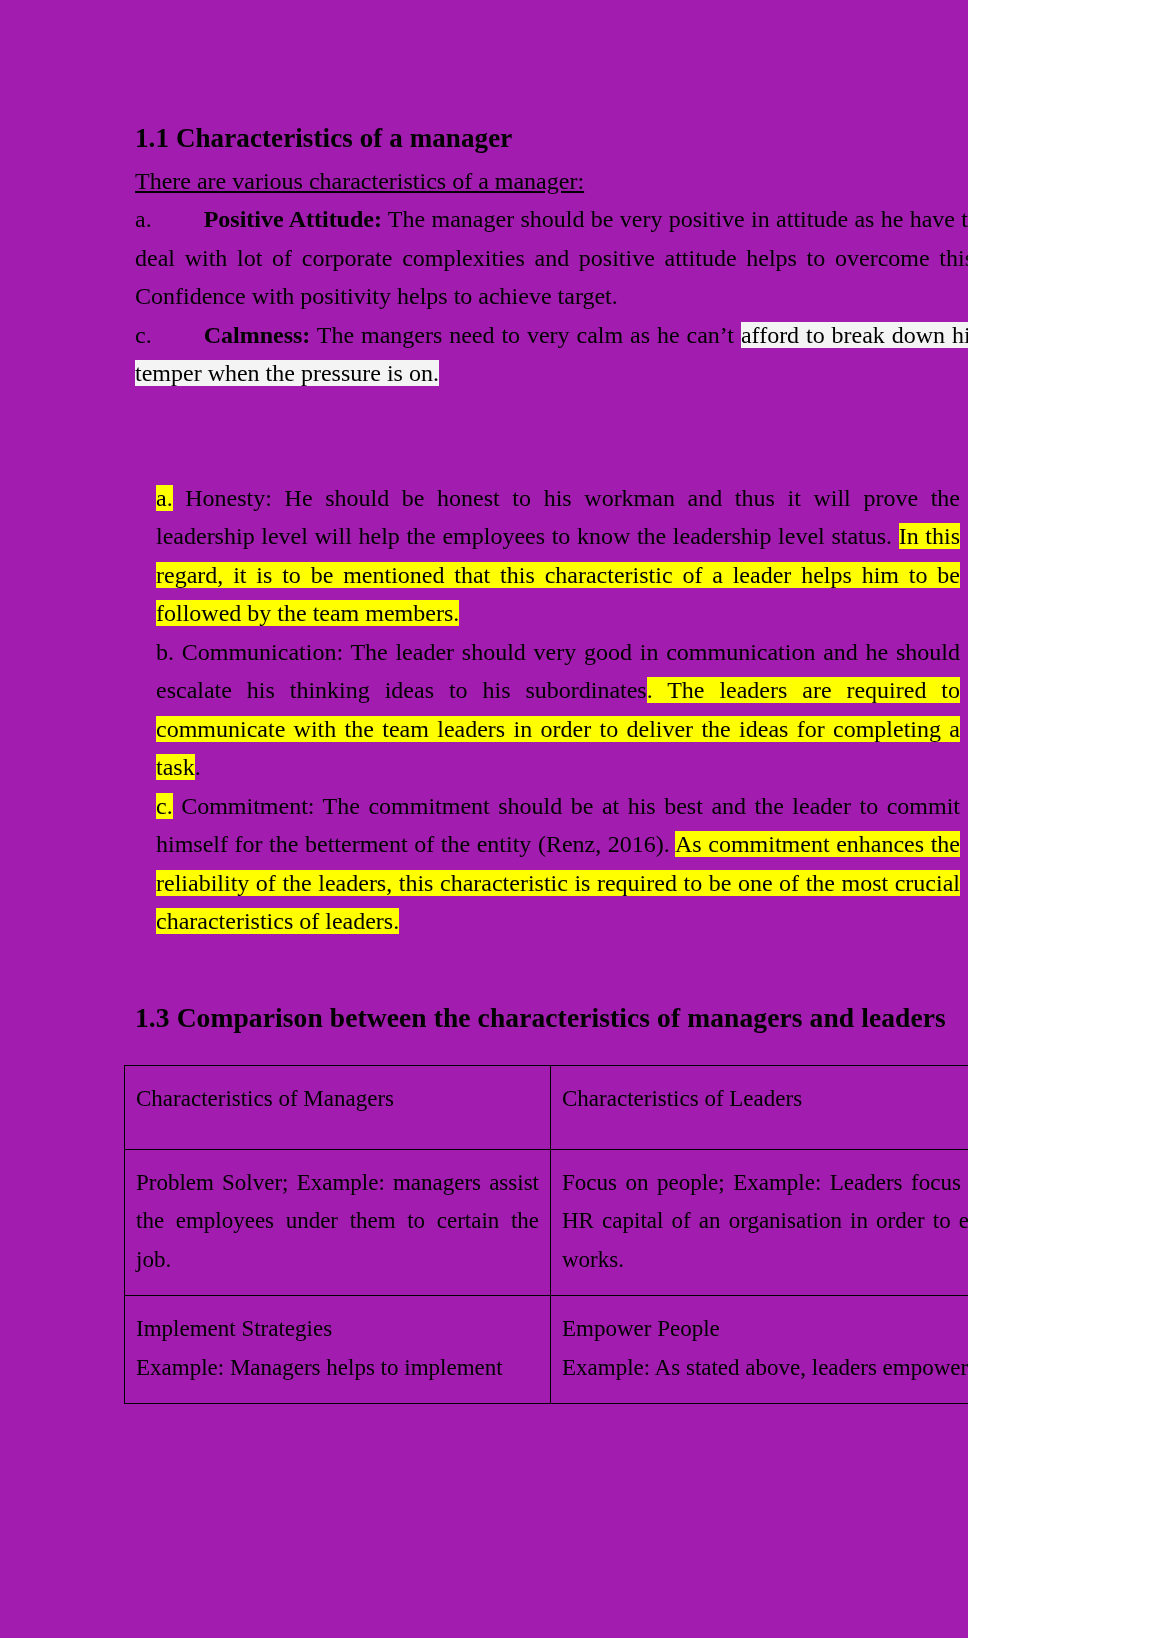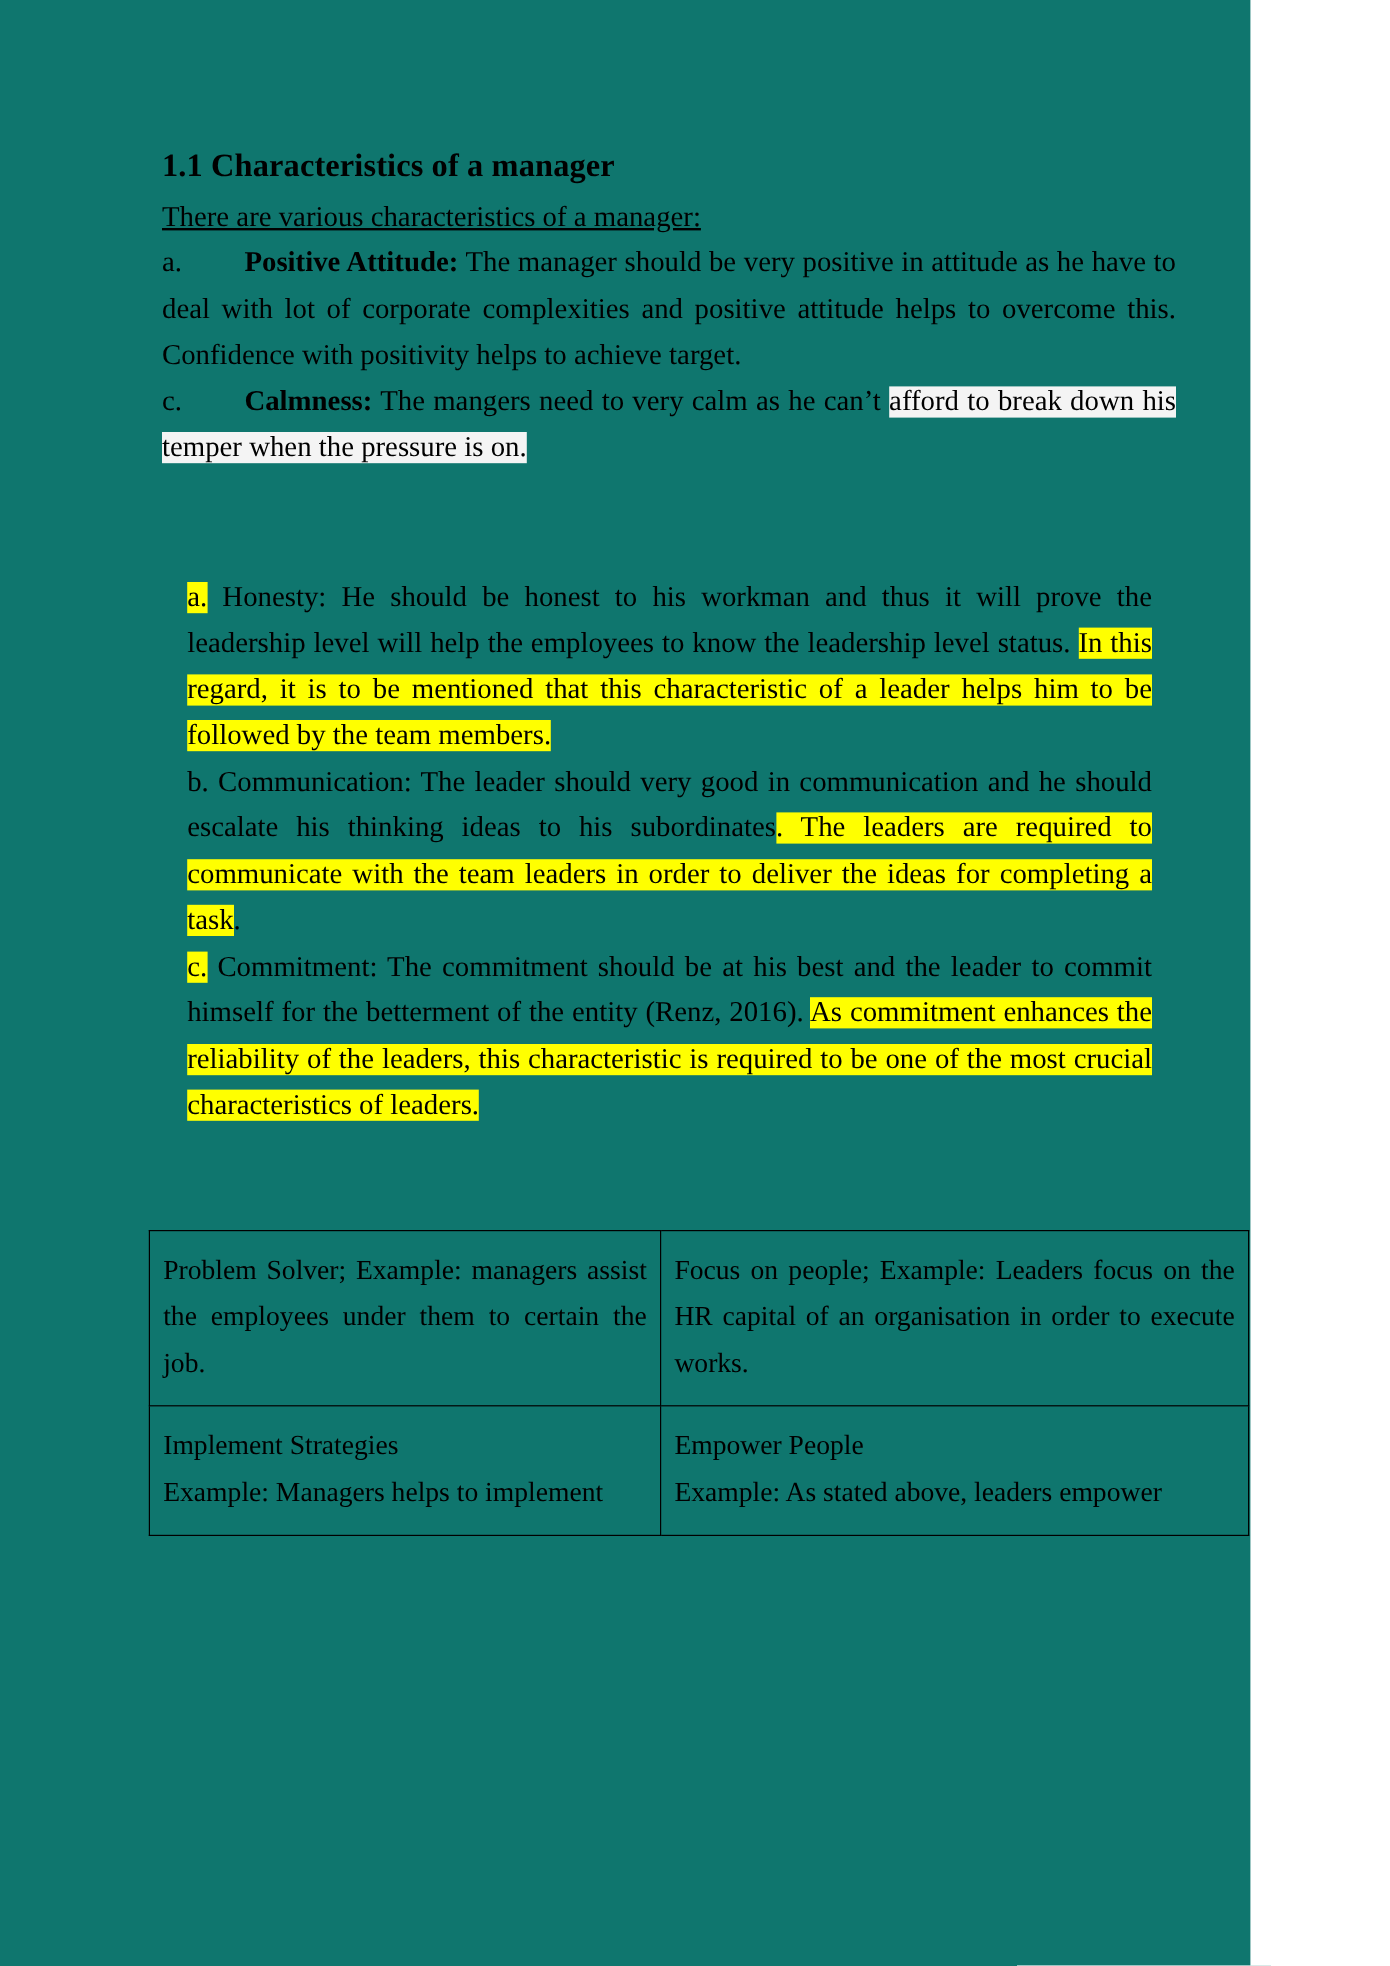--- a/index.html
+++ b/index.html
@@ -6,23 +6,23 @@
     margin: 0;
     padding: 0;
     background: #ffffff;
   }
   body {
     font-family: "Liberation Serif", "DejaVu Serif", serif;
     color: #000000;
   }
   .page {
     position: relative;
-    width: 1042px;
+    width: 968px;
     height: 1638px;
-    background: #0f766e;
+    background: #a21caf;
     overflow: hidden;
     box-sizing: border-box;
     padding: 0;
   }
   .content {
     position: absolute;
     left: 135px;
     top: 122px;
     width: 845px;
   }
@@ -122,25 +122,30 @@
         <span>b.</span><span> Communication: The leader should very good in communication and he should escalate his thinking ideas to his subordinates</span><span class="hl">. The leaders are required to communicate with the team leaders in order to deliver the ideas for completing a task</span><span>.</span>
       </p>
 
       <p class="body-text">
         <span class="hl">c.</span><span> Commitment: The commitment should be at his best and the leader to commit himself for the betterment of the entity (Renz, 2016). </span><span class="hl">As commitment enhances the reliability of the leaders, this characteristic is required to be one of the most crucial characteristics of leaders.</span>
       </p>
     </div>
 
     <div class="spacer-md"></div>
 
+    <h2 class="sec-heading h13">1.3 Comparison between the characteristics of managers and leaders</h2>
 
     <div class="spacer-sm"></div>
 
     <table class="cmp">
       <tbody>
+        <tr class="head">
+          <td class="col-a">Characteristics of Managers</td>
+          <td class="col-b">Characteristics of Leaders</td>
+        </tr>
         <tr>
           <td class="col-a">Problem Solver; Example: managers assist the employees under them to certain the job.</td>
           <td class="col-b">Focus on people; Example: Leaders focus on the HR capital of an organisation in order to execute works.</td>
         </tr>
         <tr>
           <td class="col-a">
             <div>Implement Strategies</div>
             <div>Example:  Managers  helps  to  implement</div>
           </td>
           <td class="col-b">

